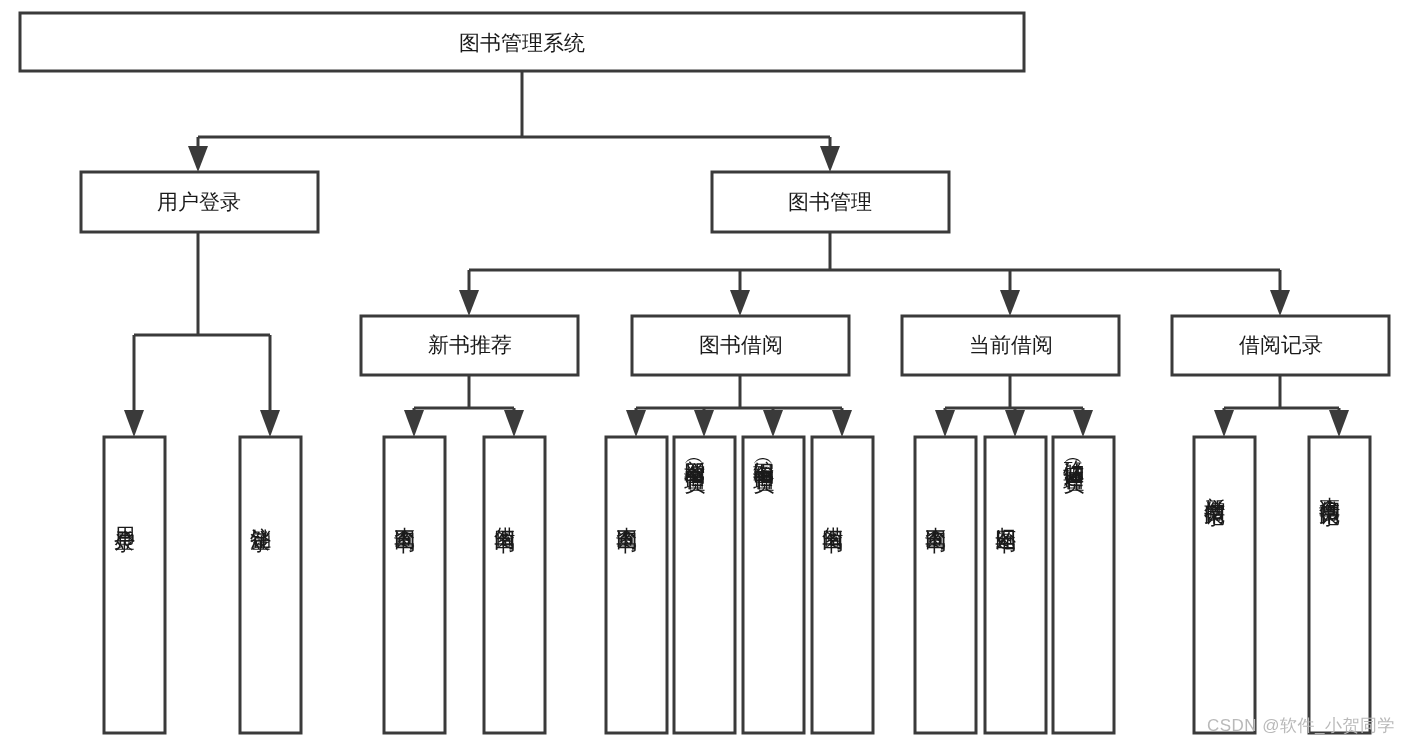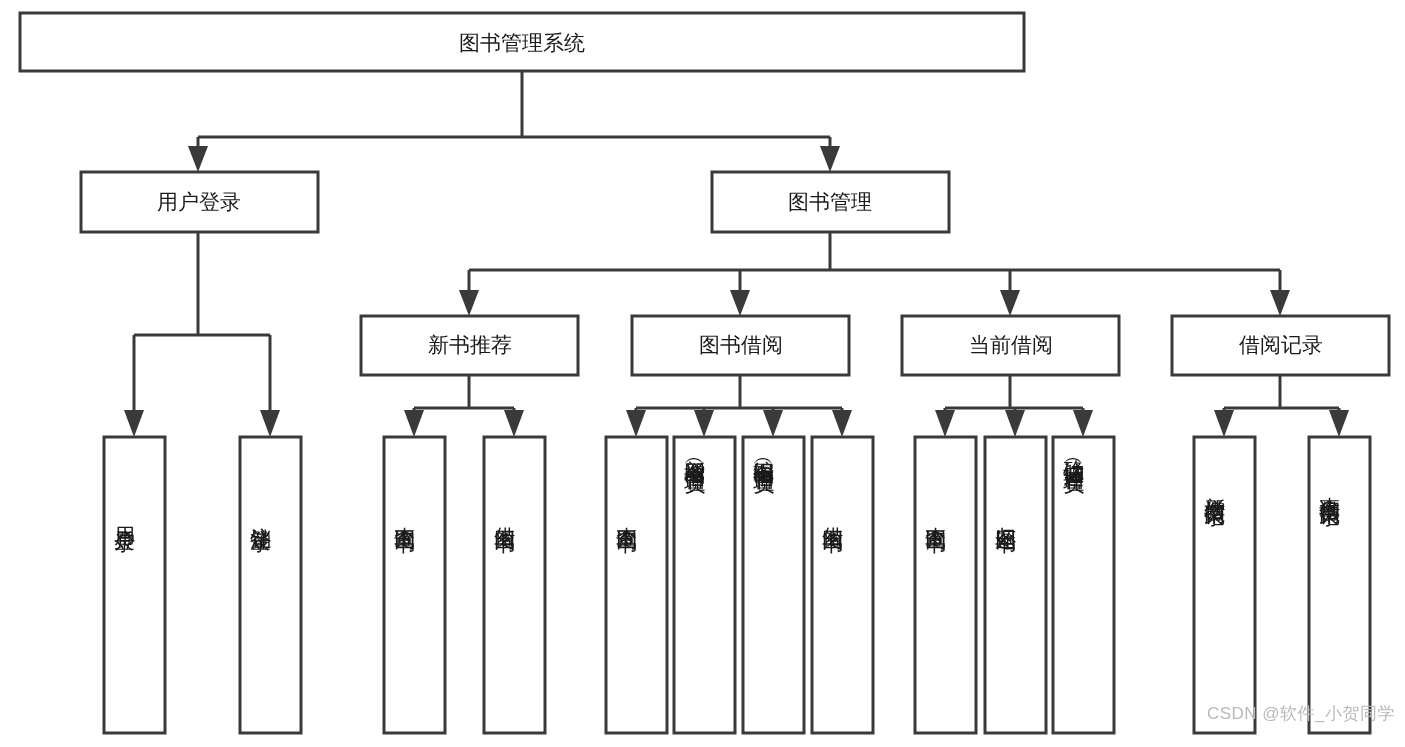--- a/index.html
+++ b/index.html
@@ -58,21 +58,21 @@
     font-size: 21px;
     line-height: 1.08;
     color: #1a1a1a;
     letter-spacing: 2px;
     white-space: nowrap;
     pointer-events: none;
   }
   .watermark {
     position: absolute;
     right: 10px;
-    bottom: 22px;
+    bottom: 10px;
     font-family: "Liberation Sans", "DejaVu Sans", sans-serif;
     font-size: 17px;
     color: #b9b9b9;
     white-space: nowrap;
     letter-spacing: 0.5px;
   }
 </style>
 </head>
 <body>
 

